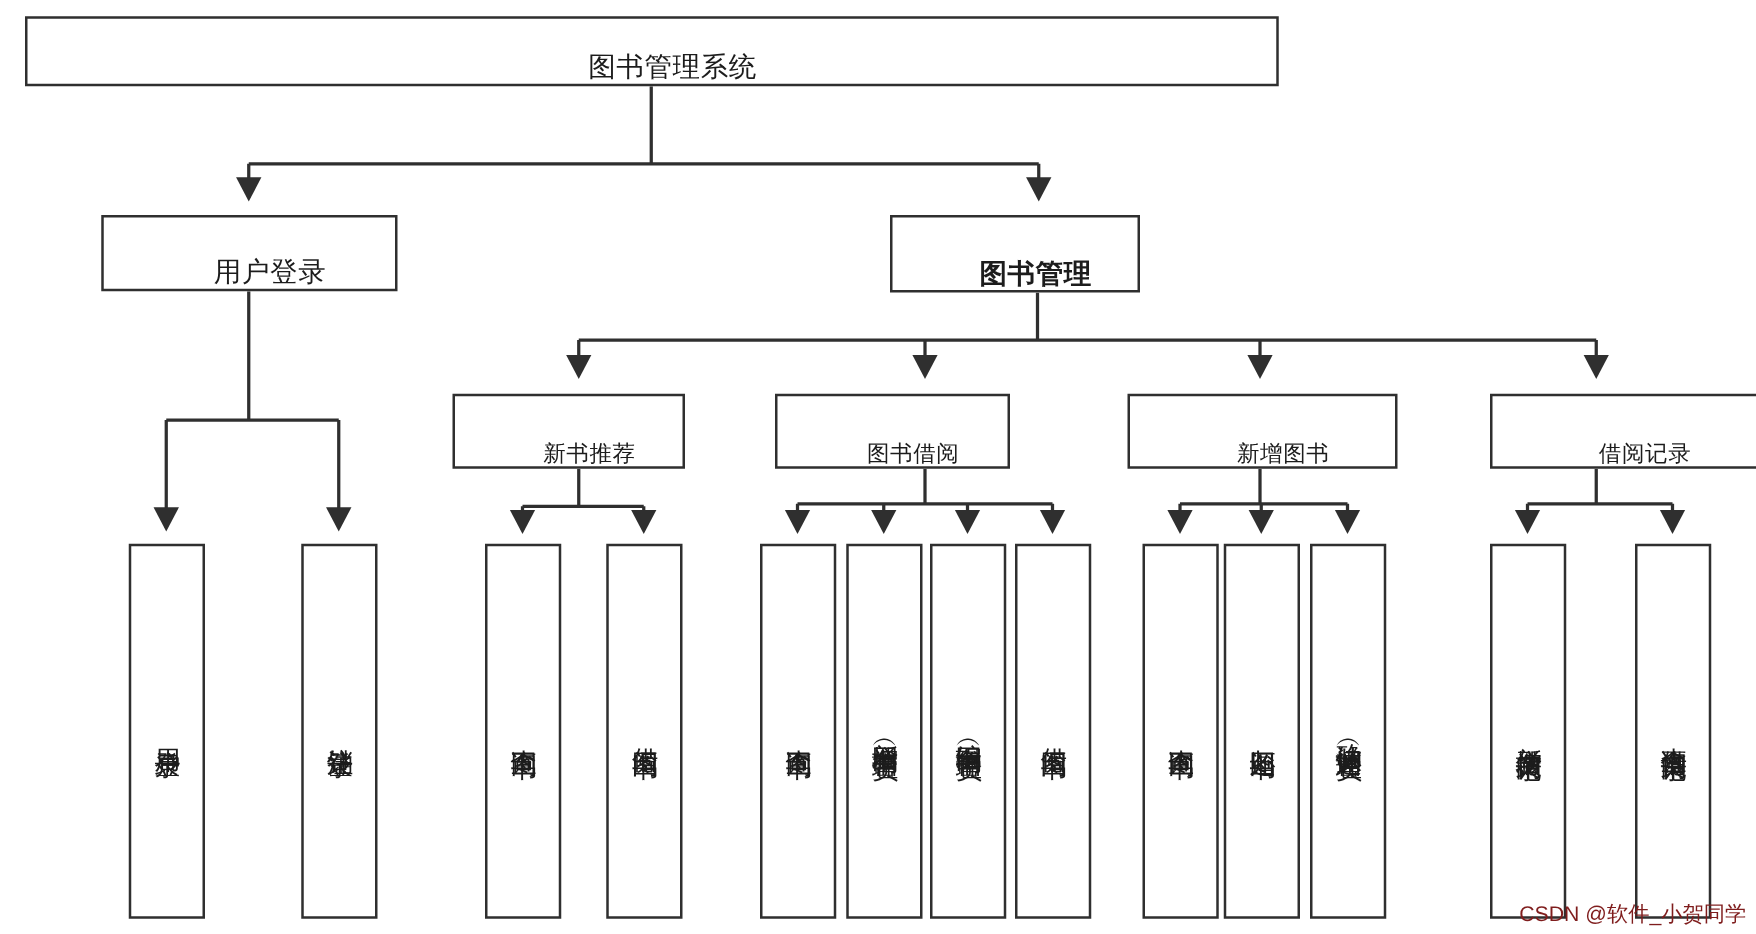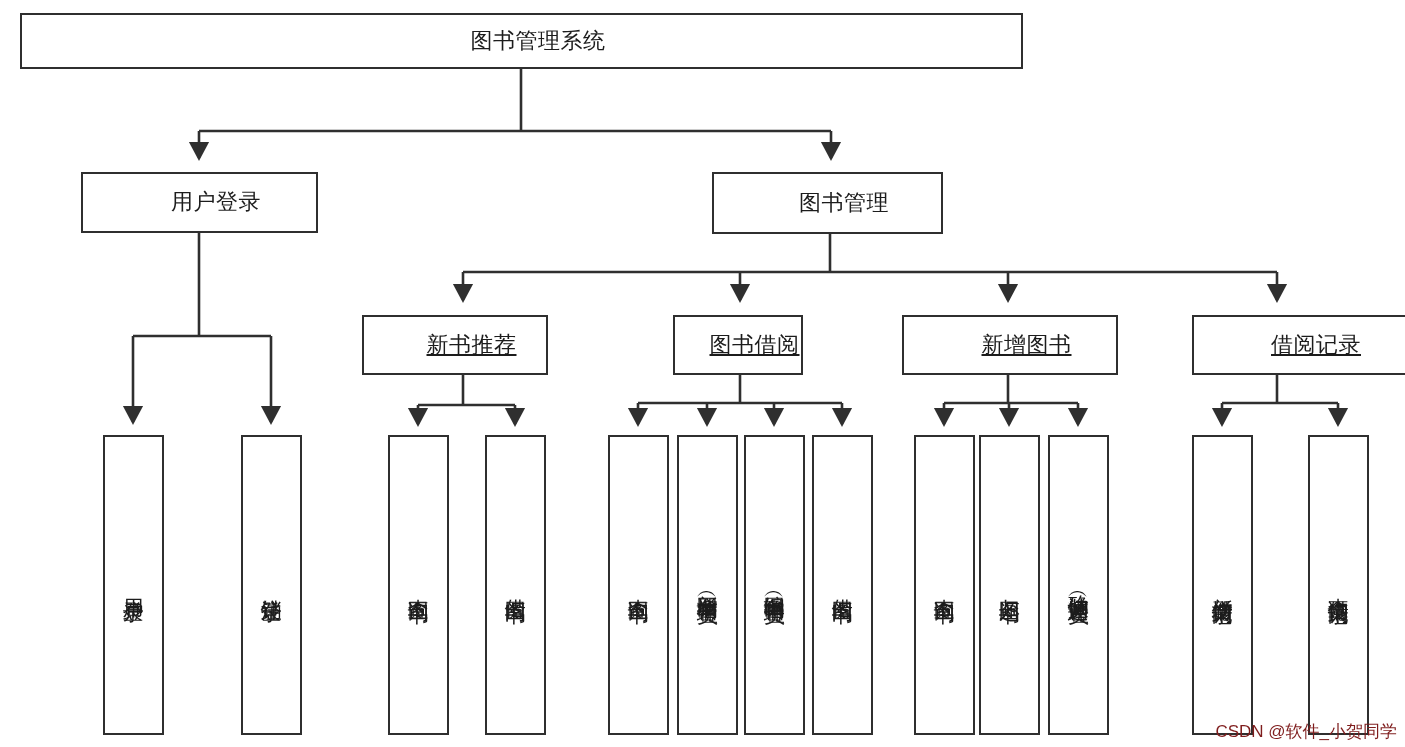--- a/index.html
+++ b/index.html
@@ -26,21 +26,21 @@
     width: 1405px;
     height: 747px;
     pointer-events: none;
   }
   .node {
     position: absolute;
     box-sizing: border-box;
     background: #ffffff;
     border: 2px solid #2f2f2f;
     display: flex;
-    align-items: center;
+    align-items: flex-end;
     justify-content: center;
     z-index: 3;
     padding-left: 33px;
   }
   .node-label {
     font-size: 21px;
     line-height: 1.12;
     letter-spacing: 0.5px;
     color: #1c1c1c;
     white-space: nowrap;
@@ -55,21 +55,21 @@
     writing-mode: vertical-rl;
     text-orientation: upright;
     font-size: 21px;
     line-height: 1.30;
     letter-spacing: 1.5px;
     white-space: normal;
     max-height: 100%;
   }
   .node.root .node-label { font-size: 22px; }
   .node.level1 .node-label { font-size: 22px; }
-  .node.level2 .node-label { font-size: 22px; text-decoration: underline; }
+  .node.level2 .node-label { font-size: 18px; }
   #watermark {
     position: absolute;
     right: 8px;
     bottom: 4px;
     font-size: 17px;
     color: #7f1d1d;
     z-index: 6;
     white-space: nowrap;
     font-family: "Liberation Sans", "DejaVu Sans", sans-serif;
   }
@@ -129,28 +129,28 @@
     </g>
   </svg>
 
   <div class="node root" style="left:20px; top:13px; width:1003px; height:56px;">
     <span class="node-label">图书管理系统</span>
   </div>
 
   <div class="node level1" style="left:81px; top:172px; width:237px; height:61px;">
     <span class="node-label">用户登录</span>
   </div>
-  <div class="node level1" style="left:712px; top:172px; width:231px; height:62px;">
+  <div class="node level1" style="left:712px; top:172px; width:200px; height:62px;font-weight:bold;">
     <span class="node-label">图书管理</span>
   </div>
 
   <div class="node level2" style="left:362px; top:315px; width:186px; height:60px;">
     <span class="node-label">新书推荐</span>
   </div>
-  <div class="node level2" style="left:673px; top:315px; width:130px; height:60px;">
+  <div class="node level2" style="left:620px; top:315px; width:188px; height:60px;">
     <span class="node-label">图书借阅</span>
   </div>
   <div class="node level2" style="left:902px; top:315px; width:216px; height:60px;">
     <span class="node-label">新增图书</span>
   </div>
   <div class="node level2" style="left:1170px; top:315px; width:215px; height:60px;margin-left:22px;">
     <span class="node-label">借阅记录</span>
   </div>
 
   <div class="node leaf" style="left:103px; top:435px; width:61px; height:300px;">

